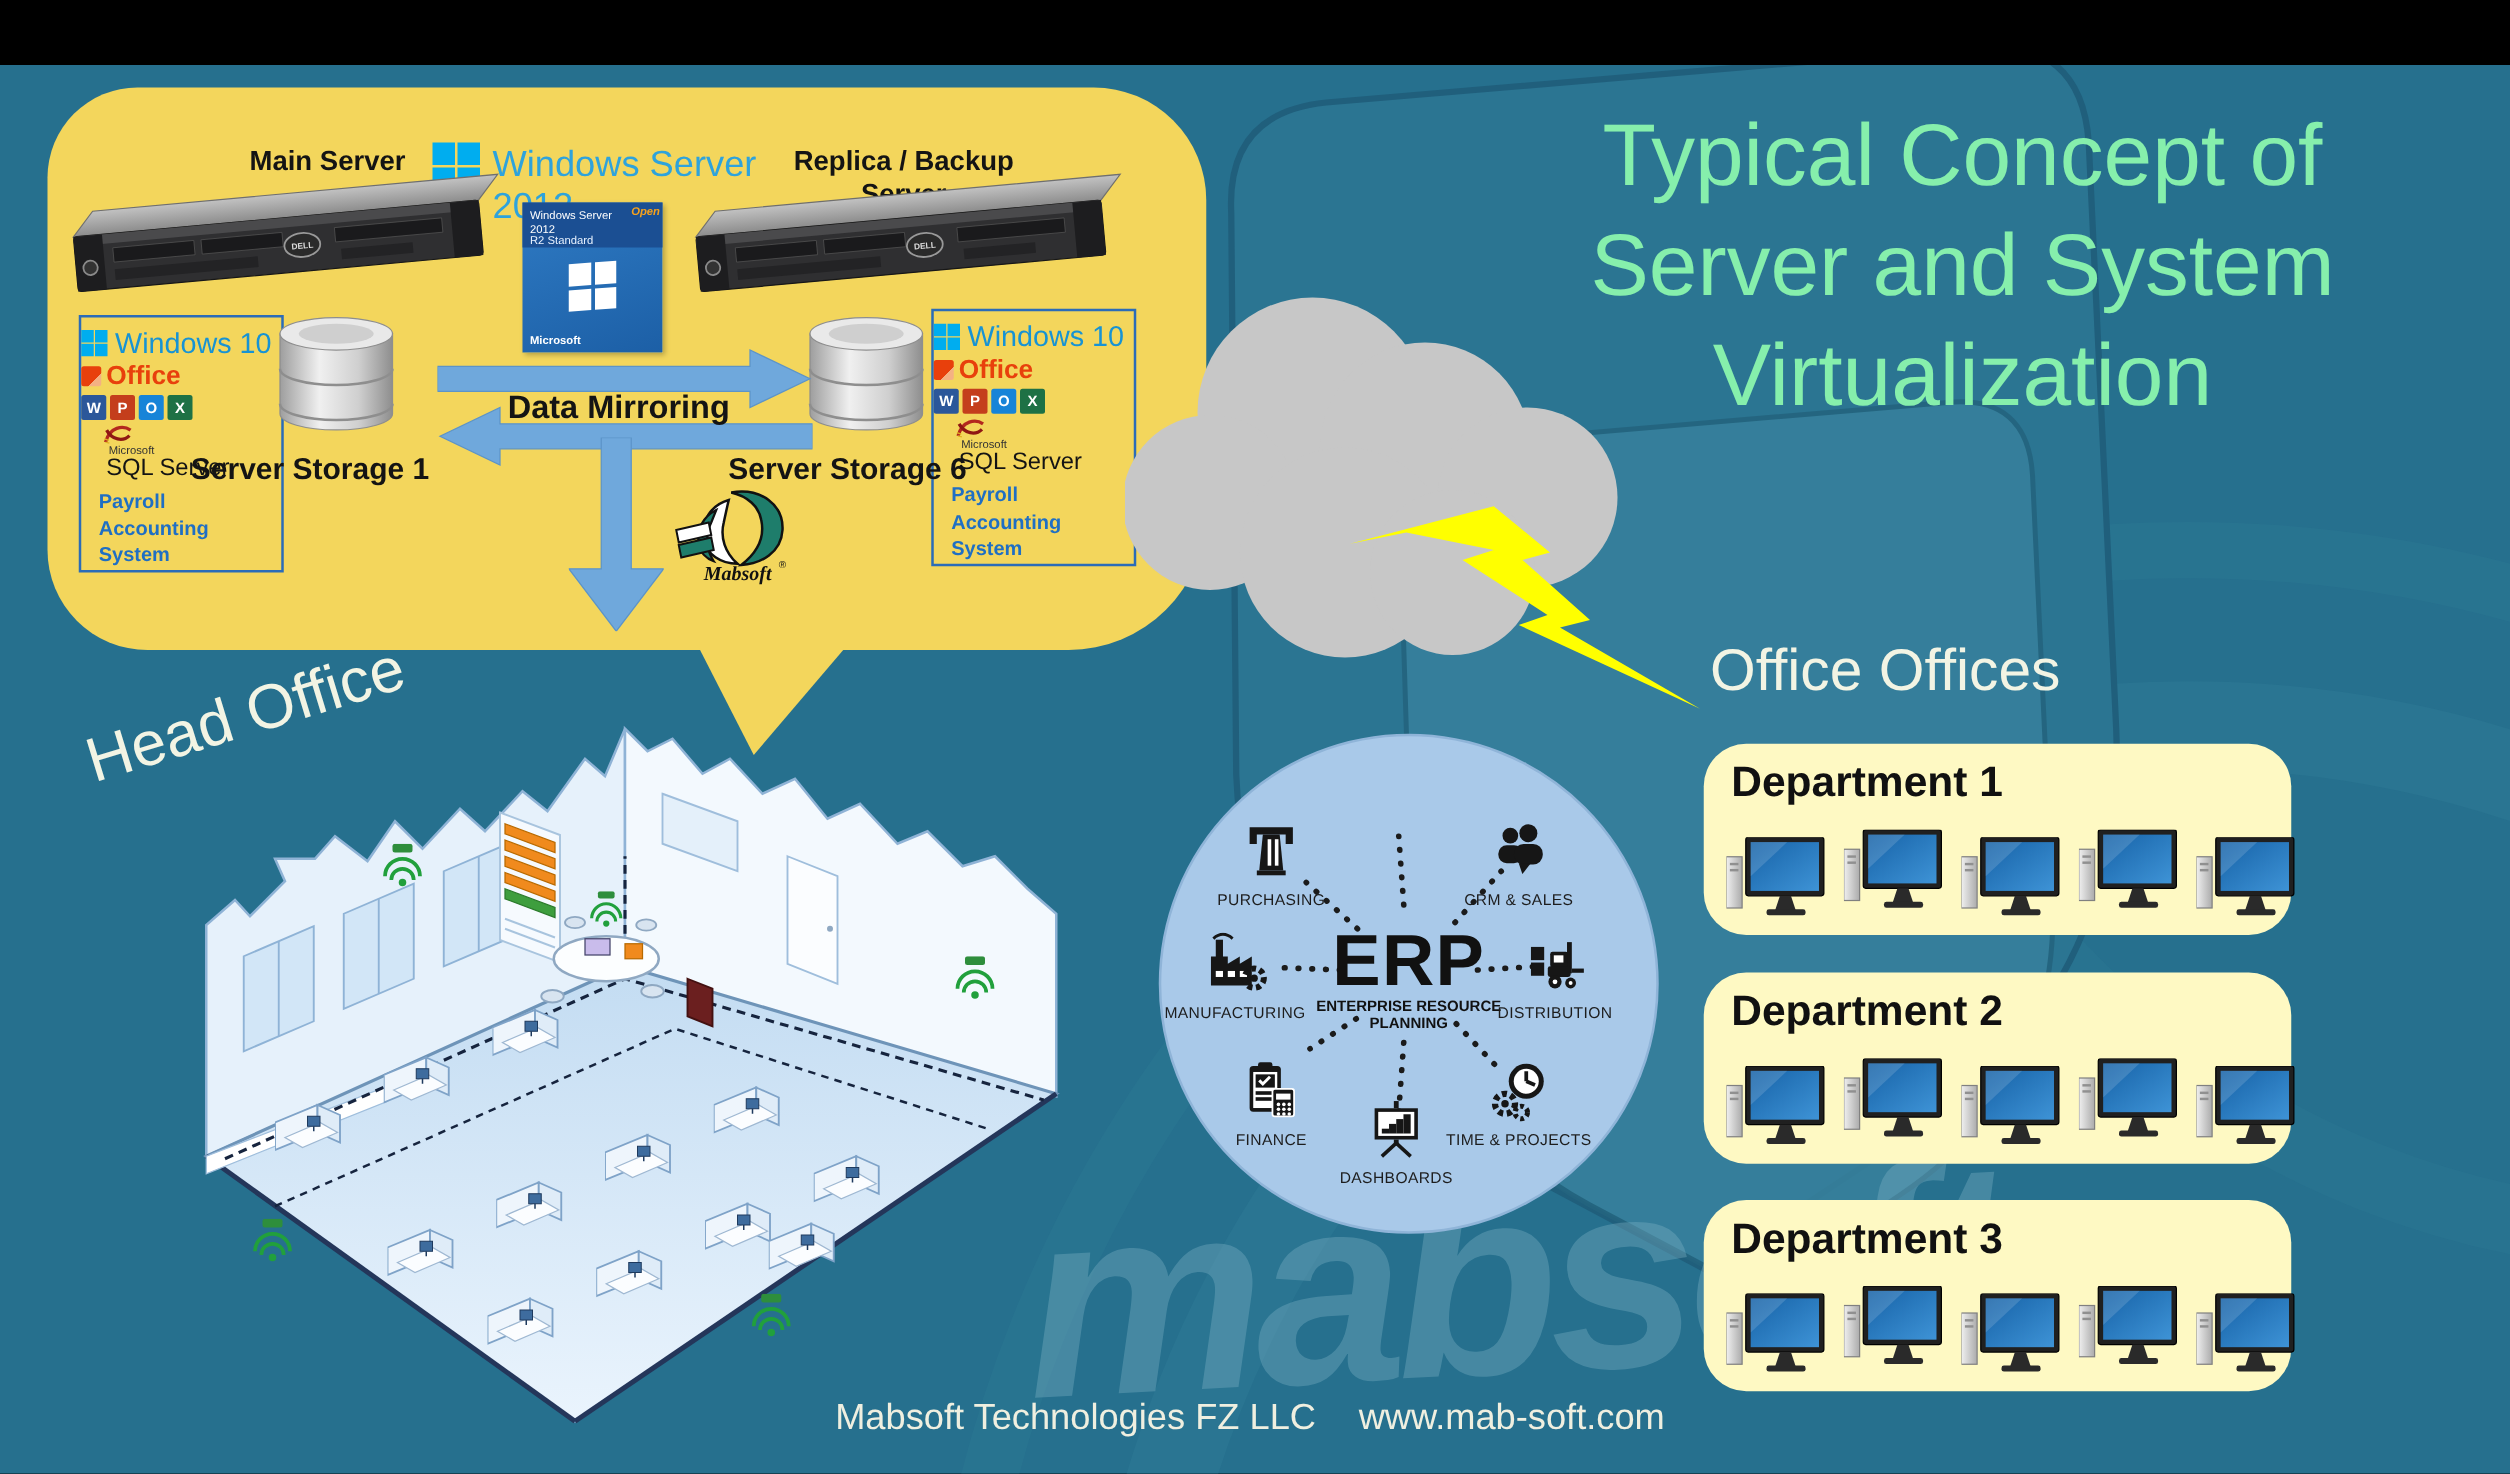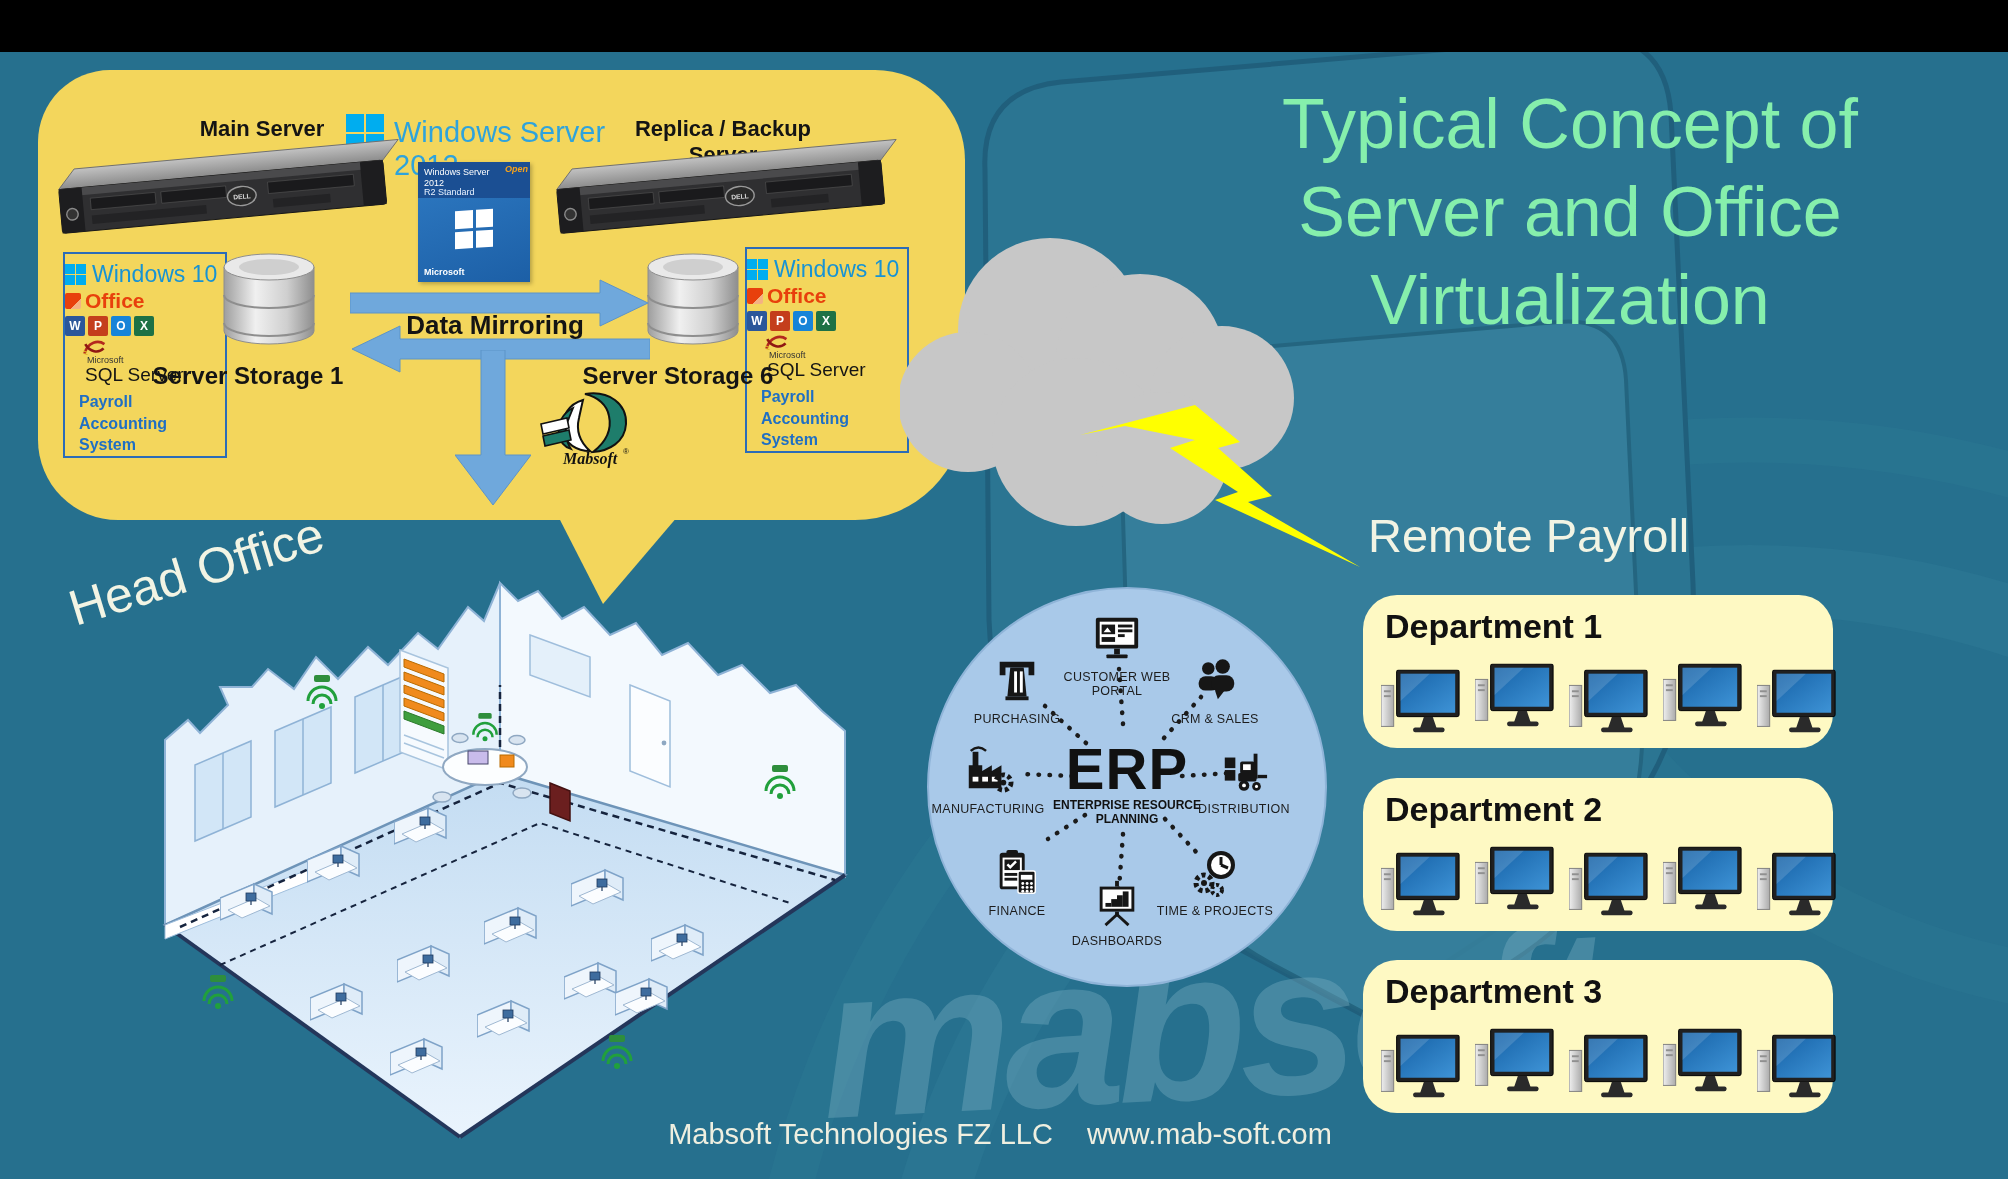--- a/index.html
+++ b/index.html
@@ -396,25 +396,25 @@
       <circle cx="240" cy="128" r="84"></circle>
       <circle cx="322" cy="168" r="72"></circle>
       <circle cx="176" cy="212" r="84"></circle>
       <circle cx="262" cy="228" r="66"></circle>
     </g>
     <polygon points="180,205 295,175 340,212 318,218 372,266 348,272 460,337 315,270 338,262 270,218 295,210 225,196" fill="#FFFF00"></polygon>
   </svg>
 
   <div class="title">
     <div>Typical Concept of</div>
-    <div>Server and Office</div>
+    <div>Server and System</div>
     <div>Virtualization</div>
   </div>
 
-  <div class="remote-heading">Remote Payroll</div>
+  <div class="remote-heading">Office Offices</div>
 
   <div class="dept" style="top:595px">
     <div class="dept-name">Department 1</div>
     <div class="pc-row">
       <svg width="82" height="66" viewBox="0 0 84 66">
           <use href="#sym-pc"></use>
         </svg>
       <svg width="82" height="66" viewBox="0 0 84 66">
           <use href="#sym-pc"></use>
         </svg>
@@ -497,35 +497,20 @@
       <svg width="50" height="50" viewBox="0 0 52 52">
         <path d="M8,6 h36 v14 h-6 v-8 h-24 v8 h-6 z" fill="#161616"></path>
         <polygon points="19,12 33,12 36,42 16,42" fill="#161616"></polygon>
         <rect x="23" y="16" width="3" height="22" fill="#FFF"></rect>
         <rect x="29" y="16" width="3" height="22" fill="#FFF"></rect>
         <rect x="14" y="42" width="24" height="4" fill="#161616"></rect>
       </svg>
       <div class="nlabel">PURCHASING</div>
     </div>
 
-    <div class="erp-node" style="left:190px;top:53px">
-      <svg width="54" height="50" viewBox="0 0 52 52">
-        <rect x="4" y="4" width="44" height="32" rx="2" fill="#161616"></rect>
-        <rect x="8" y="8" width="36" height="24" fill="#FFF"></rect>
-        <rect x="10" y="11" width="14" height="10" fill="#161616"></rect>
-        <polygon points="12,19 16,14 20,19" fill="#FFF"></polygon>
-        <rect x="27" y="11" width="15" height="3" fill="#161616"></rect>
-        <rect x="27" y="16" width="15" height="3" fill="#161616"></rect>
-        <rect x="27" y="21" width="7" height="3" fill="#161616"></rect>
-        <rect x="10" y="24" width="14" height="5" fill="#161616"></rect>
-        <rect x="23" y="36" width="6" height="6" fill="#161616"></rect>
-        <rect x="15" y="42" width="22" height="4" rx="1" fill="#161616"></rect>
-      </svg>
-      <div class="nlabel">CUSTOMER WEB PORTAL</div>
-    </div>
 
     <div class="erp-node" style="left:288px;top:95px">
       <svg width="50" height="50" viewBox="0 0 52 52">
         <circle cx="19" cy="13" r="6.5" fill="#161616"></circle>
         <circle cx="34" cy="11" r="7.5" fill="#161616"></circle>
         <rect x="9" y="21" width="20" height="15" rx="7" fill="#161616"></rect>
         <rect x="22" y="20" width="24" height="17" rx="8" fill="#161616"></rect>
         <polygon points="26,36 36,36 29,45" fill="#161616"></polygon>
       </svg>
       <div class="nlabel">CRM &amp; SALES</div>

